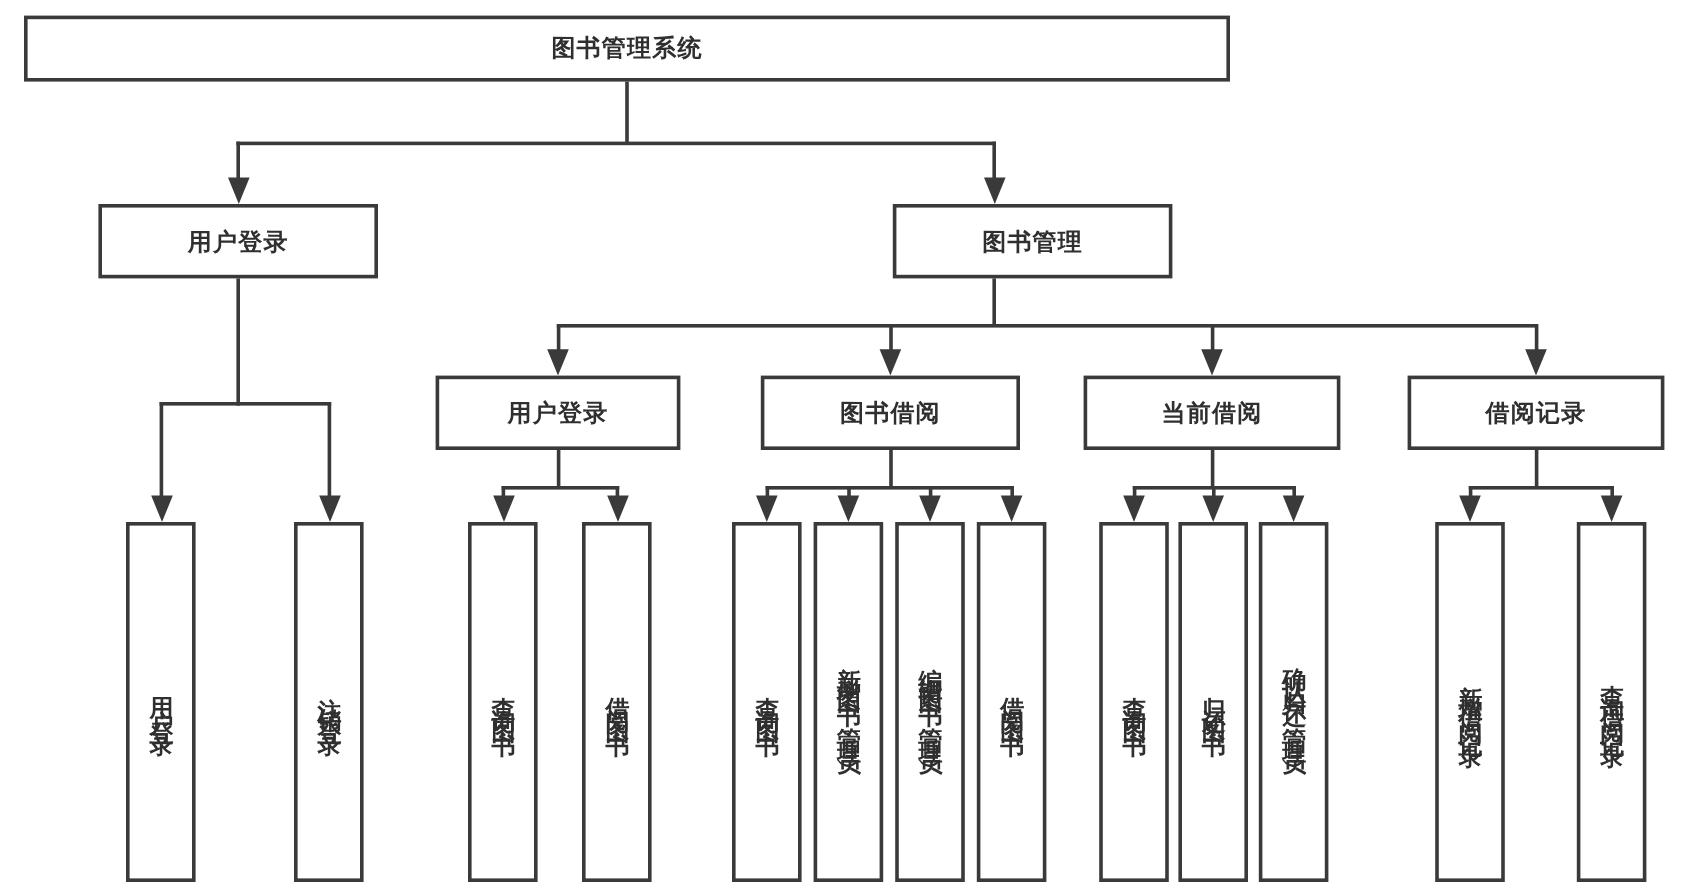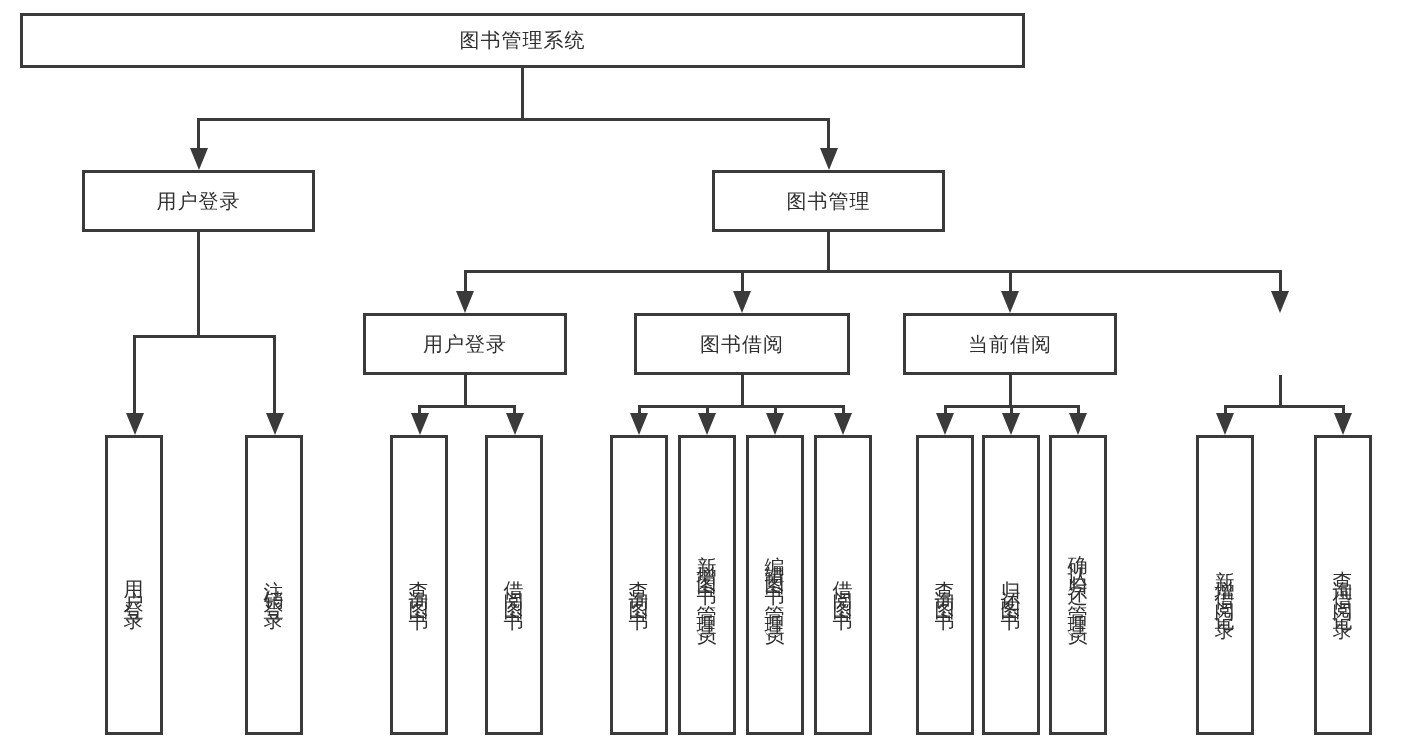--- a/index.html
+++ b/index.html
@@ -5,20 +5,21 @@
   :root{
     --line:#3a3a3a;
     --text:#2f2f2f;
     --bg:#ffffff;
   }
   html,body{margin:0;padding:0;background:var(--bg);}
   body{font-family:"Liberation Sans","DejaVu Sans",sans-serif;}
   #canvas{
     position:relative;width:1405px;height:747px;background:var(--bg);
     overflow:hidden;
+    font-weight:bold;
   }
   
   .hbox{
     position:absolute;border:3px solid var(--line);background:#fff;
     display:flex;align-items:center;justify-content:center;
     color:var(--text);font-size:20px;letter-spacing:1px;box-sizing:border-box;
   }
   .vbox{
     position:absolute;border:3px solid var(--line);background:#fff;
     display:flex;align-items:center;justify-content:center;
@@ -52,21 +53,21 @@
   <div class="ln" style="left:521px;top:68px;width:3px;height:52px;"></div>
   <div class="ln" style="left:197px;top:118px;width:633px;height:3px;"></div>
   <div class="ln" style="left:197px;top:118px;width:3px;height:34px;"></div>
   <div class="tri" style="left:190px;top:148px;"></div>
   <div class="ln" style="left:827px;top:118px;width:3px;height:34px;"></div>
   <div class="tri" style="left:820px;top:148px;"></div>
 
   <div class="hbox" style="left:82px;top:170px;width:233px;height:62px;">
     <span>用户登录</span>
   </div>
-  <div class="hbox" style="left:712px;top:170px;width:233px;height:62px;">
+  <div class="hbox" style="left:744px;top:170px;width:233px;height:62px;">
     <span>图书管理</span>
   </div>
 
   <div class="ln" style="left:197px;top:232px;width:3px;height:106px;"></div>
   <div class="ln" style="left:133px;top:335px;width:143px;height:3px;"></div>
   <div class="ln" style="left:133px;top:335px;width:3px;height:80px;"></div>
   <div class="tri" style="left:126px;top:413px;"></div>
   <div class="ln" style="left:273px;top:335px;width:3px;height:80px;"></div>
   <div class="tri" style="left:266px;top:413px;"></div>
 
@@ -82,20 +83,23 @@
   <div class="tri" style="left:1271px;top:291px;"></div>
 
   <div class="hbox" style="left:363px;top:313px;width:204px;height:62px;">
     <span>用户登录</span>
   </div>
   <div class="hbox" style="left:903px;top:313px;width:214px;height:62px;">
     <span>当前借阅</span>
   </div>
   <div class="hbox" style="left:634px;top:313px;width:216px;height:62px;">
     <span>图书借阅</span>
+  </div>
+  <div class="hbox" style="left:1173px;top:313px;width:214px;height:62px;">
+    <span>借阅记录</span>
   </div>
 
   <div class="ln" style="left:464px;top:375px;width:3px;height:30px;"></div>
   <div class="ln" style="left:418px;top:405px;width:98px;height:3px;"></div>
   <div class="ln" style="left:418px;top:405px;width:3px;height:12px;"></div>
   <div class="tri" style="left:411px;top:413px;"></div>
   <div class="ln" style="left:513px;top:405px;width:3px;height:12px;"></div>
   <div class="tri" style="left:506px;top:413px;"></div>
 
   <div class="ln" style="left:741px;top:375px;width:3px;height:30px;"></div>

